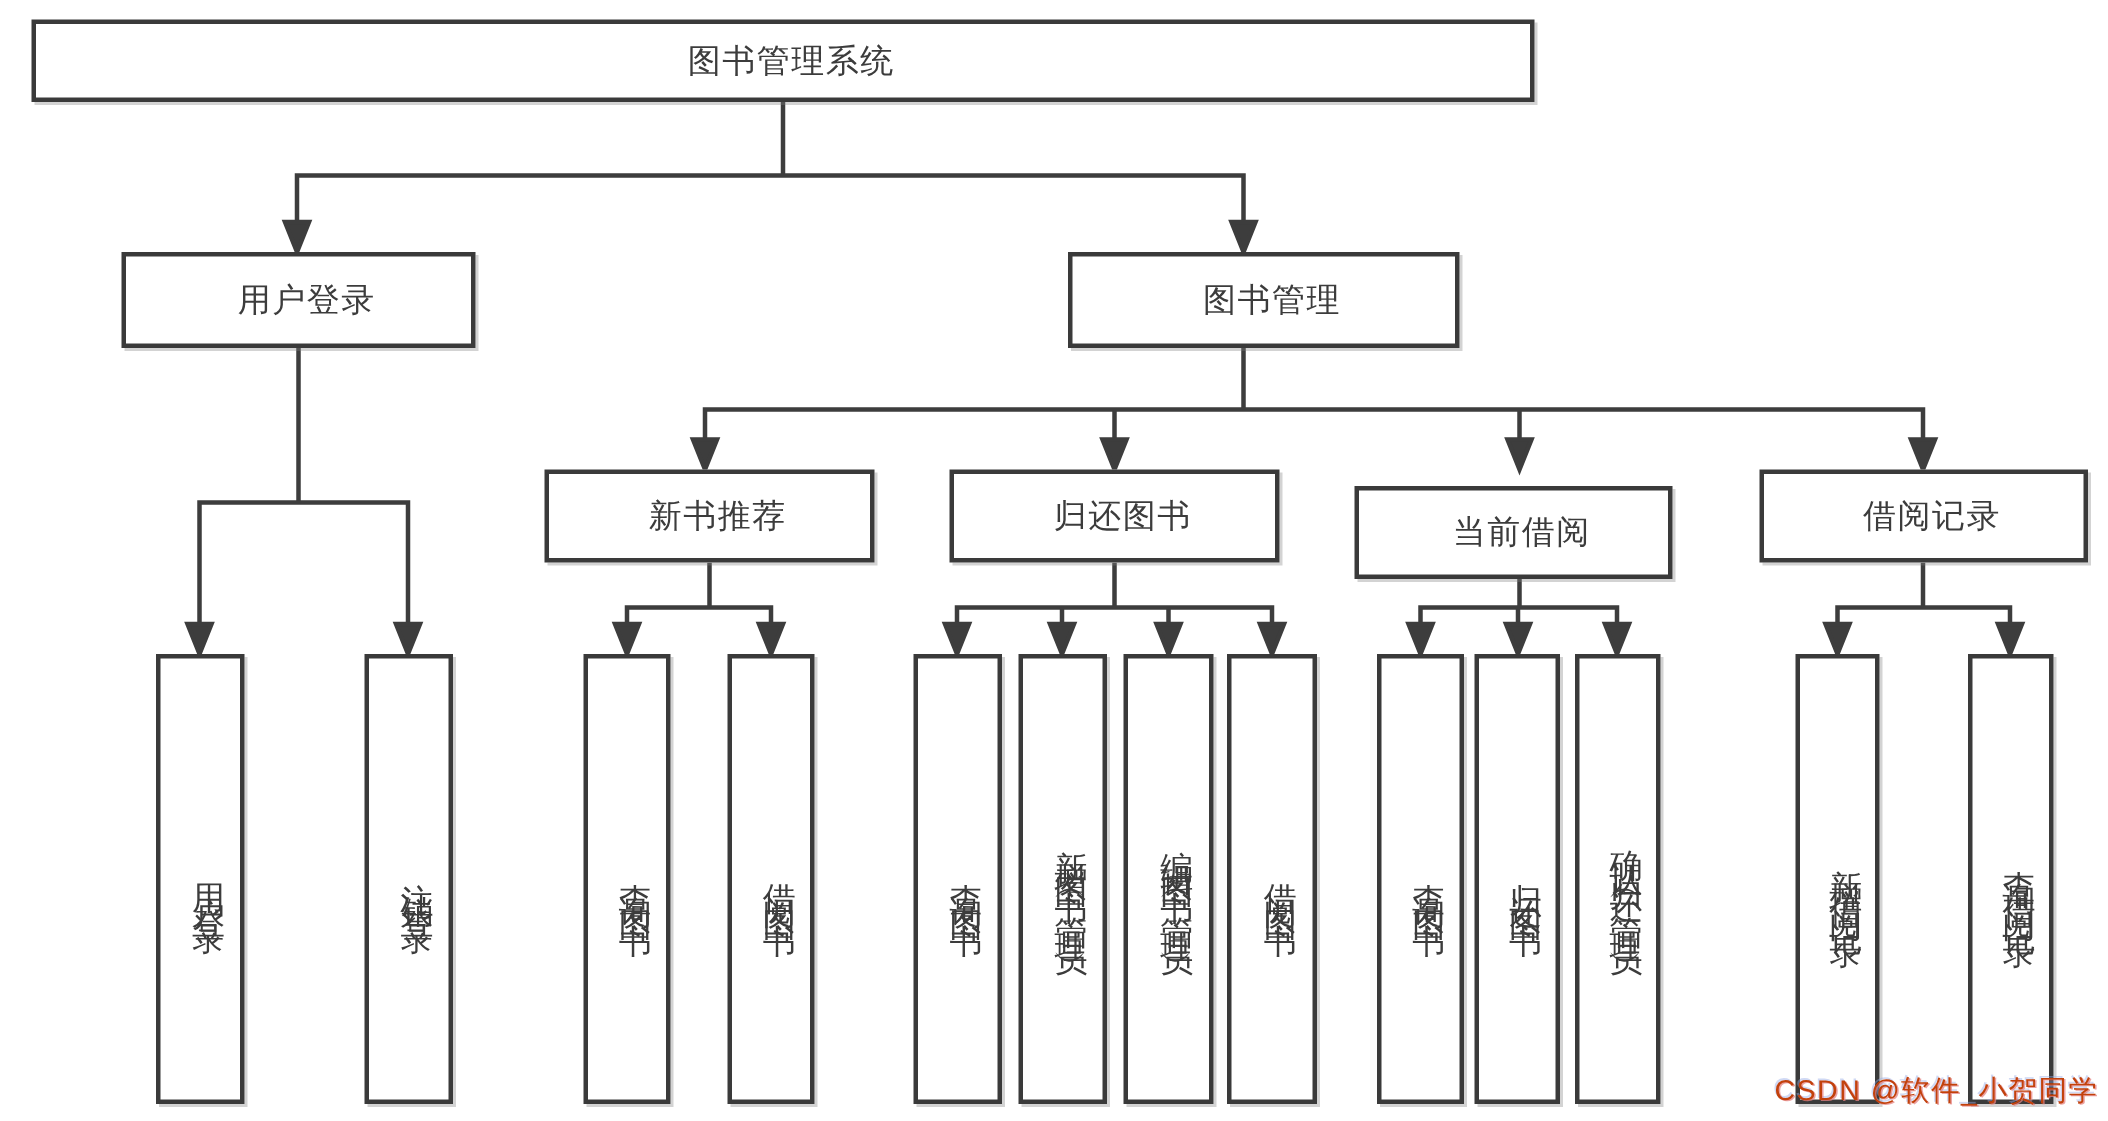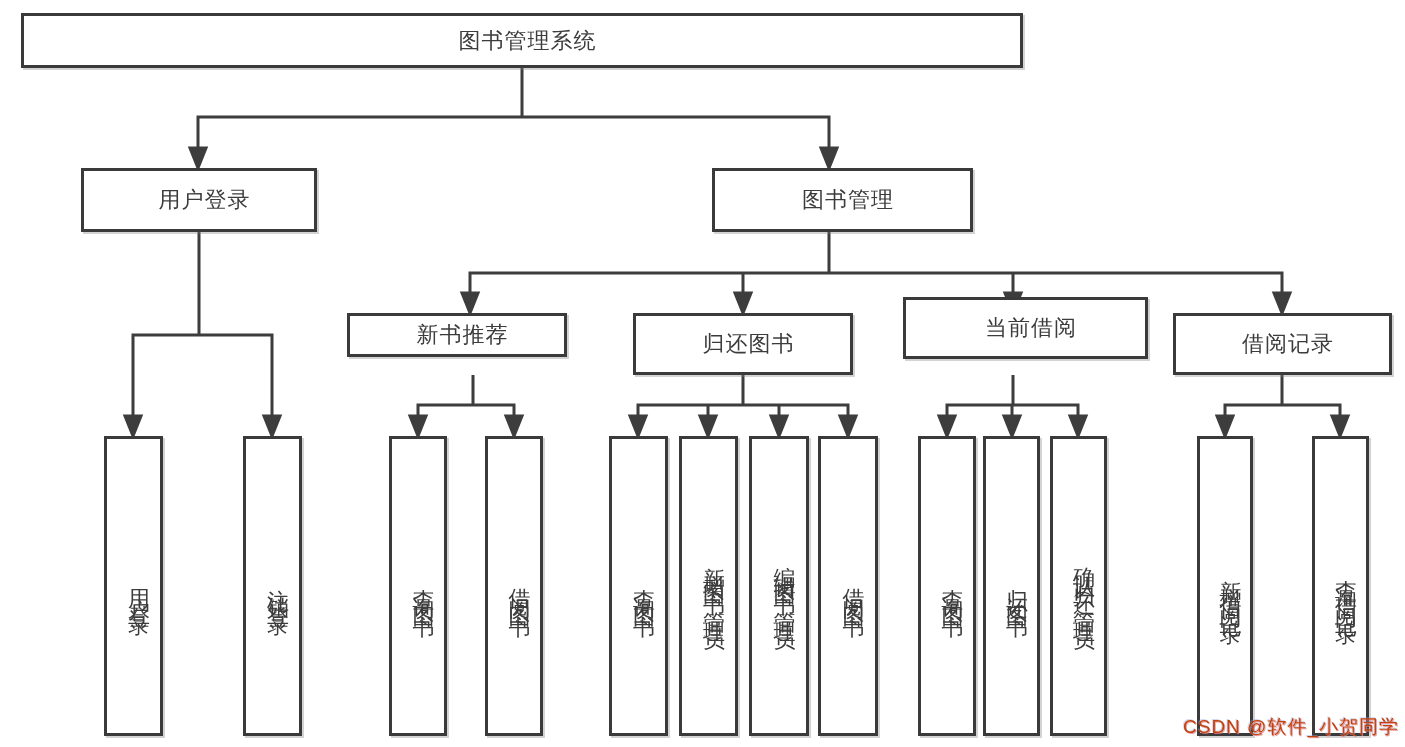--- a/index.html
+++ b/index.html
@@ -114,27 +114,27 @@
     <span>图书管理系统</span>
   </div>
 
   <div class="node h" style="left:81px;top:168px;width:236px;height:64px">
     <span>用户登录</span>
   </div>
   <div class="node h" style="left:712px;top:168px;width:261px;height:64px">
     <span>图书管理</span>
   </div>
 
-  <div class="node h" style="left:347px;top:313px;width:220px;height:44px">
+  <div class="node h" style="left:363px;top:313px;width:220px;height:62px">
     <span>新书推荐</span>
   </div>
   <div class="node h" style="left:633px;top:313px;width:220px;height:62px">
     <span>归还图书</span>
   </div>
-  <div class="node h" style="left:903px;top:297px;width:245px;height:62px">
+  <div class="node h" style="left:903px;top:324px;width:212px;height:62px">
     <span>当前借阅</span>
   </div>
   <div class="node h" style="left:1173px;top:313px;width:219px;height:62px">
     <span>借阅记录</span>
   </div>
 
   <div class="node v" style="left:104px;top:436px;width:59px;height:300px">
     <span>用户登录</span>
   </div>
   <div class="node v" style="left:243px;top:436px;width:59px;height:300px">

